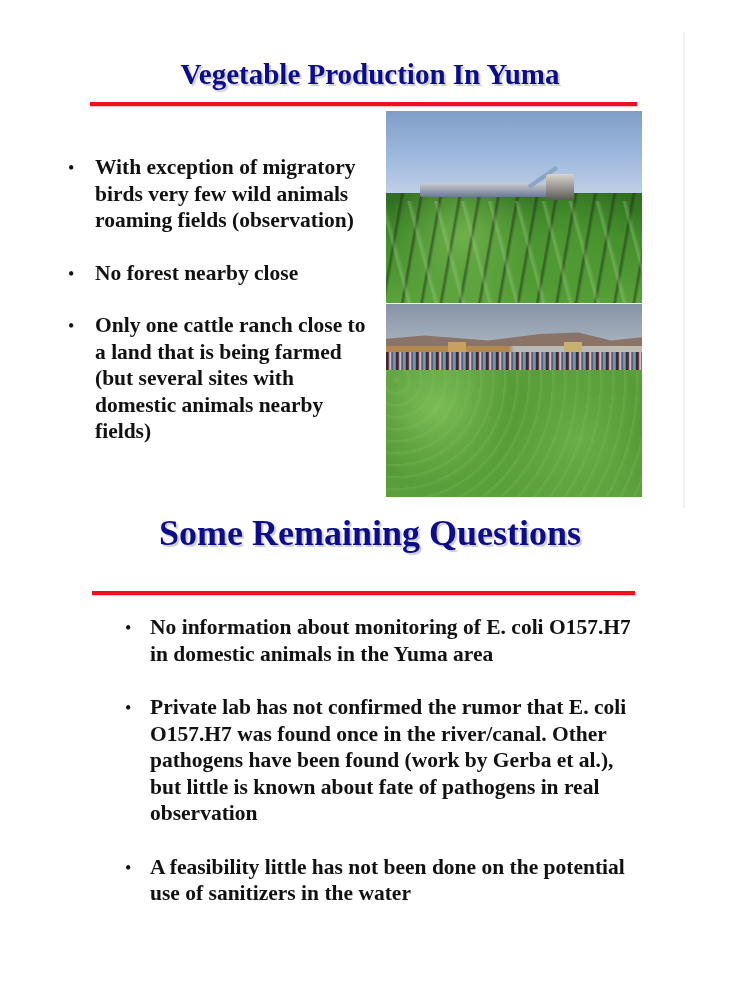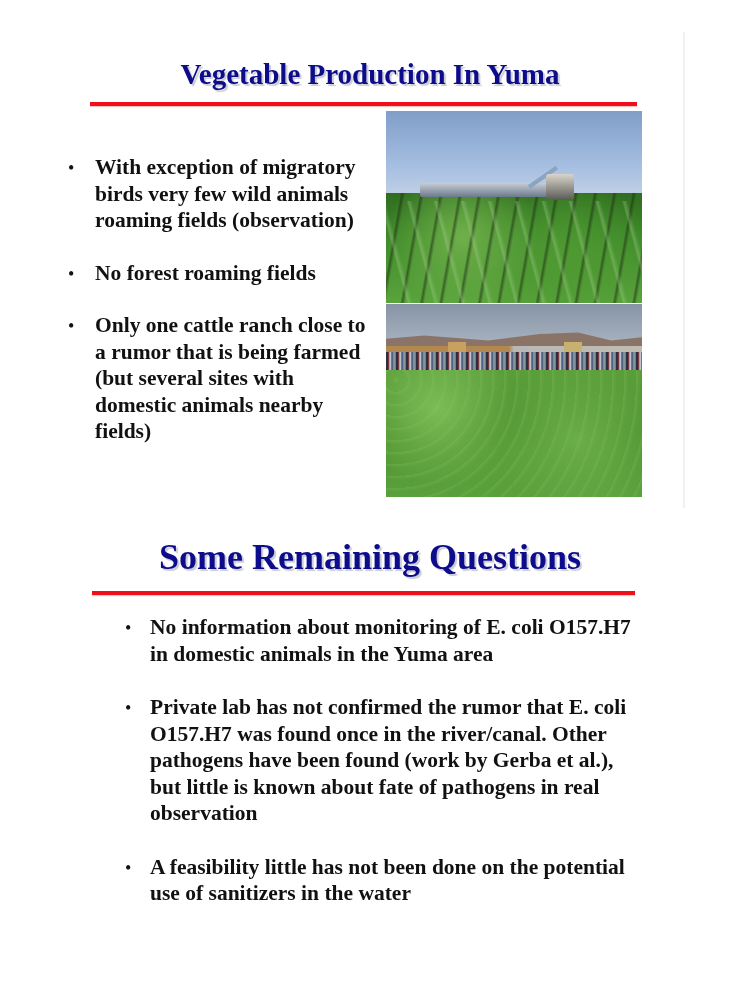--- a/index.html
+++ b/index.html
@@ -11,21 +11,21 @@
       background: linear-gradient(to right, #ececec, #f6f6f6);
     }
 
     .slide-title {
       position: absolute; left: 0; width: 742px; text-align: center;
       font-weight: bold; color: #0d0d8c;
       text-shadow: 2px 2px 1px rgba(140,140,160,0.45);
       white-space: nowrap;
     }
     #title1 { top: 58px; font-size: 29px; left: -1px; }
-    #title2 { top: 536px; font-size: 36px; left: -1px; }
+    #title2 { top: 512px; font-size: 36px; left: -1px; }
 
     .rule {
       position: absolute; height: 4px;
       background: #f0101c;
       box-shadow: 0 1px 1px rgba(255,120,120,0.5);
     }
     #rule1 { left: 90px; top: 102px; width: 547px; }
     #rule2 { left: 92px; top: 591px; width: 543px; }
 
     .bullets { position: absolute; list-style: none; font-weight: bold; }
@@ -126,25 +126,25 @@
   <h1 id="title1" class="slide-title">Vegetable Production In Yuma</h1>
   <div id="rule1" class="rule"></div>
 
   <ul id="list1" class="bullets">
     <li>
       <span class="dot">•</span>
       <span class="txt">With exception of migratory birds very few wild animals roaming fields (observation)</span>
     </li>
     <li>
       <span class="dot">•</span>
-      <span class="txt">No forest roaming fields</span>
+      <span class="txt">No forest nearby close</span>
     </li>
     <li>
       <span class="dot">•</span>
-      <span class="txt">Only one cattle ranch close to a rumor that is being farmed (but several sites with domestic animals nearby fields)</span>
+      <span class="txt">Only one cattle ranch close to a land that is being farmed (but several sites with domestic animals nearby fields)</span>
     </li>
   </ul>
 
   <div id="photo1" class="photo" title="Lettuce field with harvesting machine and tractor">
     <div class="sky"></div>
     <div class="field"></div>
     <div class="rows"></div>
     <div class="machine"></div>
     <div class="boom"></div>
     <div class="tractor"></div>

